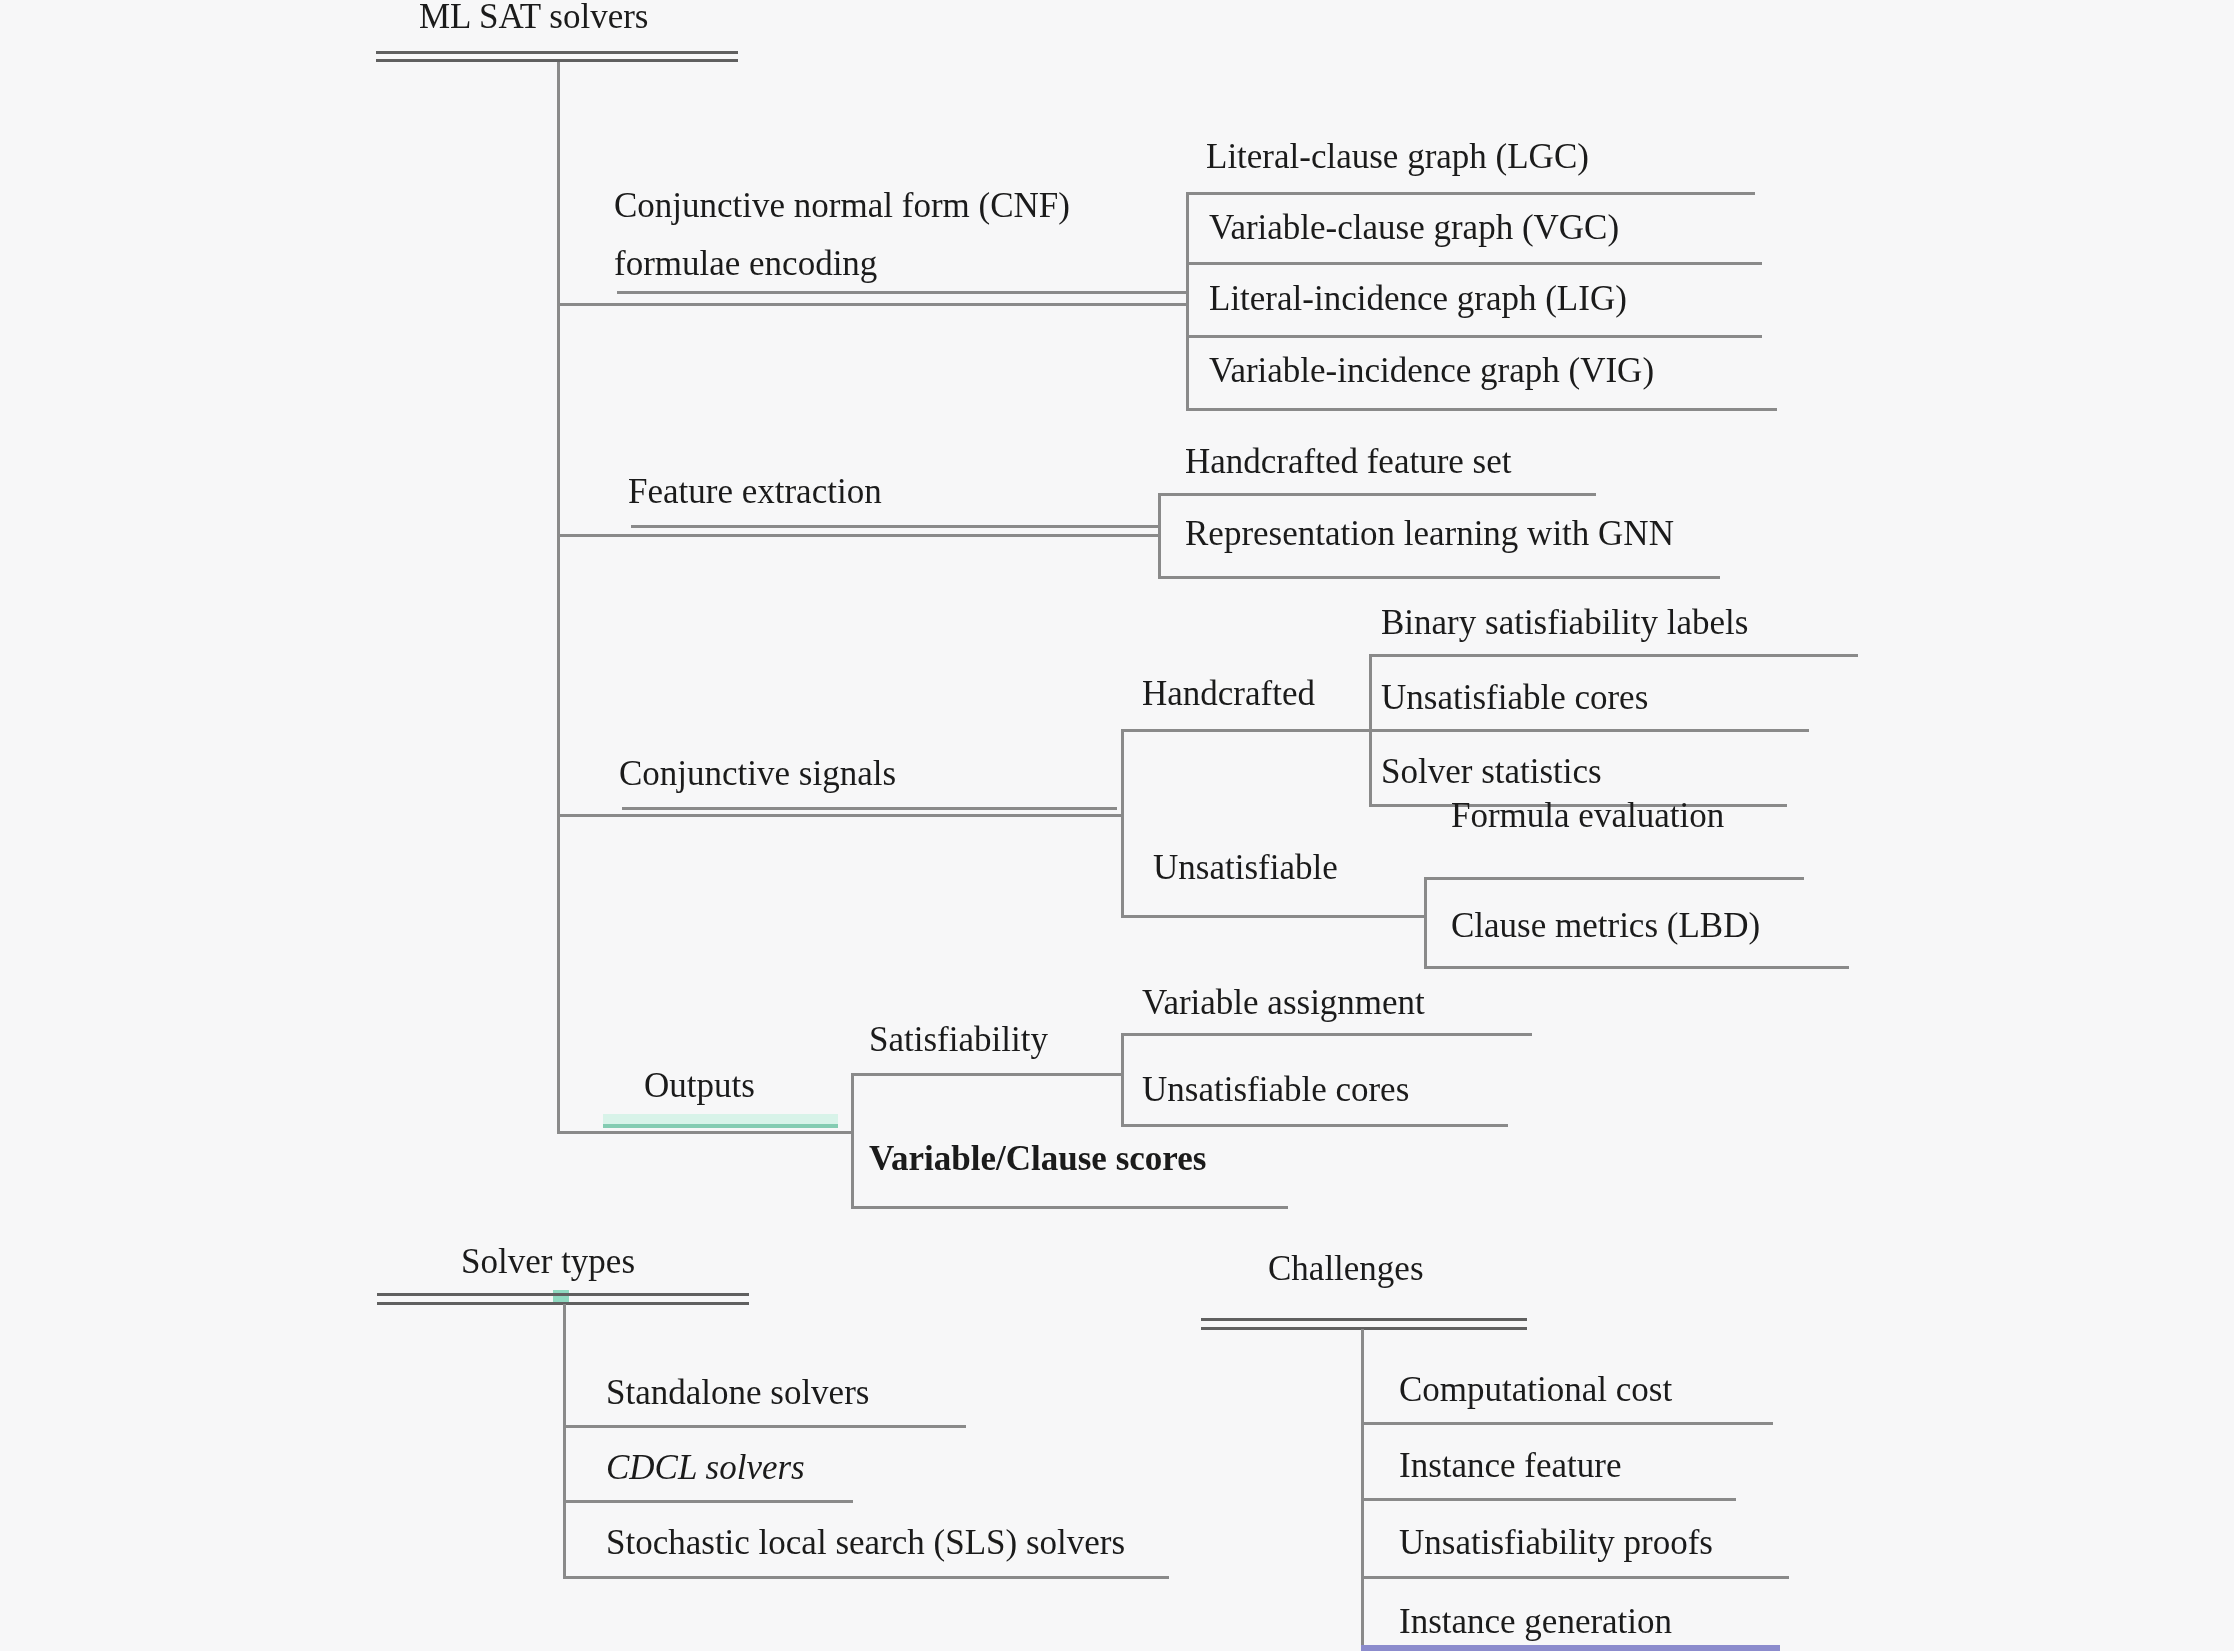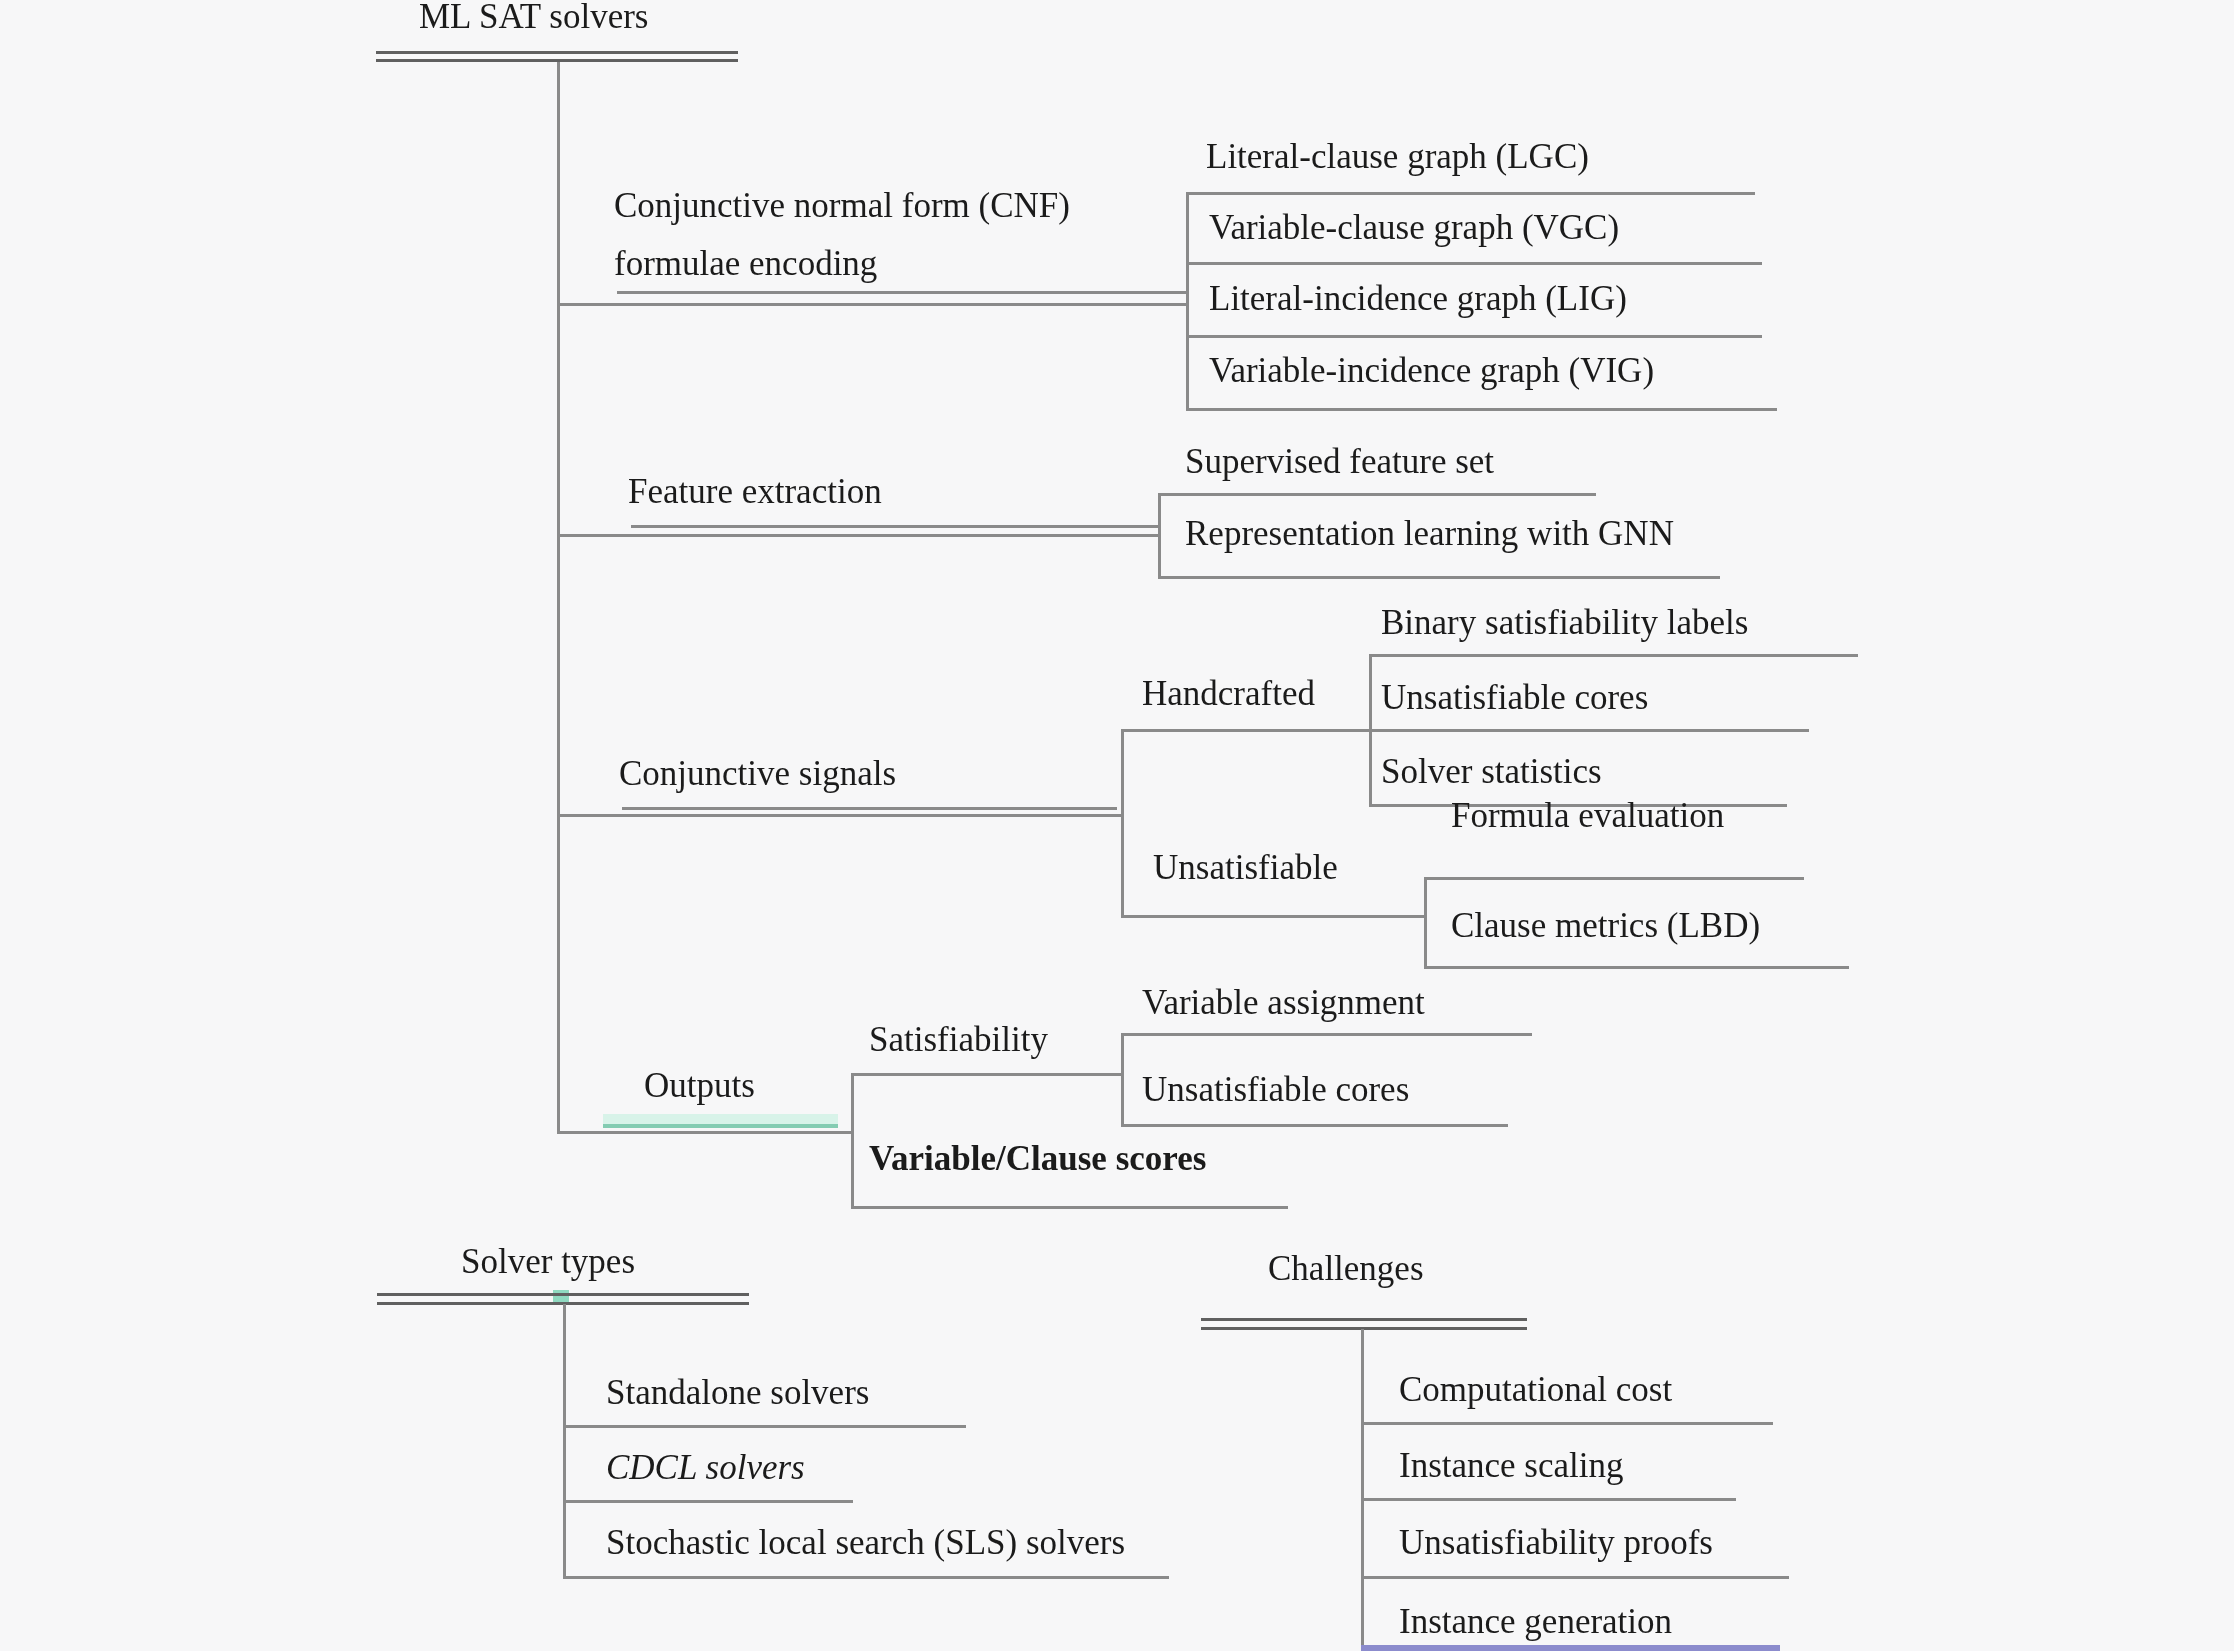--- a/index.html
+++ b/index.html
@@ -57,21 +57,21 @@
   <div class="hline" style="left:1186px;top:335px;width:576px;"></div>
 
   <div class="label" style="left:1209px;top:349px;">Variable-incidence graph (VIG)</div>
   <div class="hline" style="left:1186px;top:408px;width:591px;"></div>
 
   <div class="label" style="left:628px;top:470px;">Feature extraction</div>
   <div class="hline" style="left:631px;top:525px;width:527px;"></div>
   <div class="hline" style="left:557px;top:534px;width:603px;"></div>
   <div class="vline" style="left:1158px;top:493px;height:86px;"></div>
 
-  <div class="label" style="left:1185px;top:440px;">Supervised feature set</div>
+  <div class="label" style="left:1185px;top:440px;">Handcrafted feature set</div>
   <div class="hline" style="left:1158px;top:493px;width:438px;"></div>
 
   <div class="label" style="left:1185px;top:512px;">Representation learning with GNN</div>
   <div class="hline" style="left:1158px;top:576px;width:562px;"></div>
 
   <div class="label" style="left:619px;top:752px;">Conjunctive signals</div>
   <div class="hline" style="left:622px;top:807px;width:495px;"></div>
   <div class="hline" style="left:557px;top:814px;width:566px;"></div>
   <div class="vline" style="left:1121px;top:729px;height:188px;"></div>
 
@@ -132,21 +132,21 @@
   <div class="hline" style="left:563px;top:1576px;width:606px;"></div>
 
   <div class="label" style="left:1268px;top:1247px;">Challenges</div>
   <div class="hline titleline" style="left:1201px;top:1318px;width:326px;"></div>
   <div class="hline titleline" style="left:1201px;top:1327px;width:326px;"></div>
   <div class="vline" style="left:1361px;top:1329px;height:318px;"></div>
 
   <div class="label" style="left:1399px;top:1368px;">Computational cost</div>
   <div class="hline" style="left:1361px;top:1422px;width:412px;"></div>
 
-  <div class="label" style="left:1399px;top:1444px;">Instance scaling</div>
+  <div class="label" style="left:1399px;top:1444px;">Instance feature</div>
   <div class="hline" style="left:1361px;top:1498px;width:375px;"></div>
 
   <div class="label" style="left:1399px;top:1521px;">Unsatisfiability proofs</div>
   <div class="hline" style="left:1361px;top:1576px;width:428px;"></div>
 
   <div class="label" style="left:1399px;top:1600px;">Instance generation</div>
   <div class="hl-purple" style="left:1361px;top:1645px;width:419px;height:7px;"></div>
 
 </div>
 

